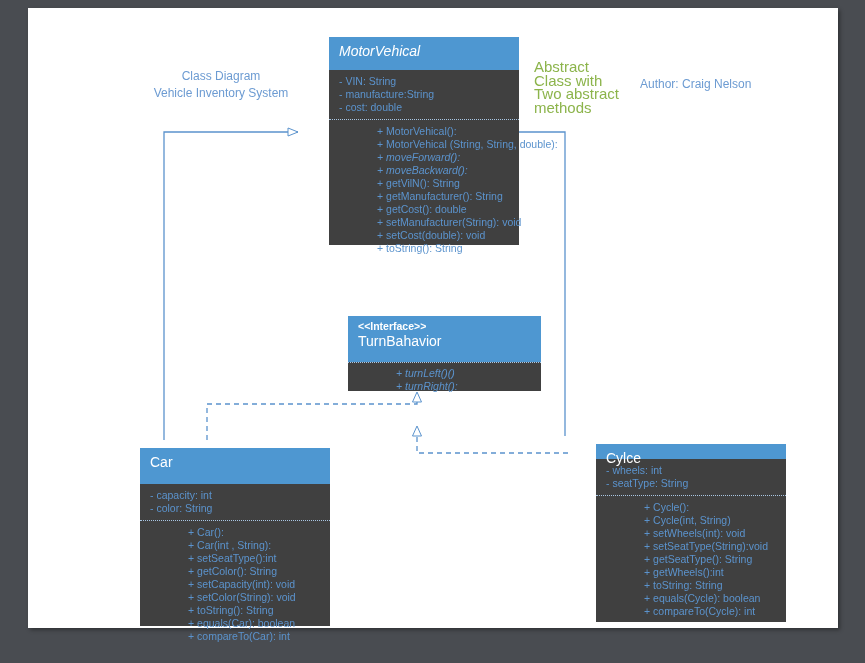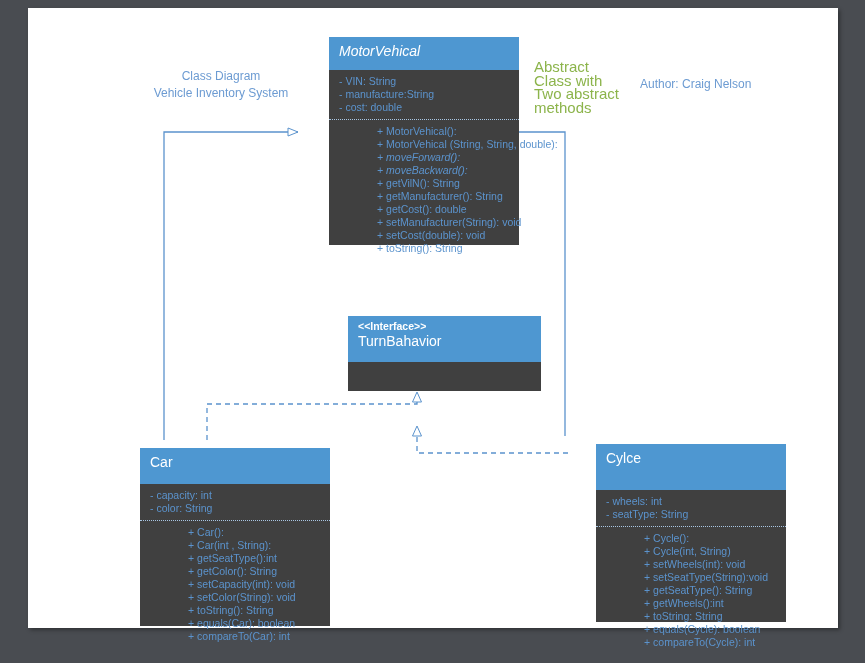--- a/index.html
+++ b/index.html
@@ -95,21 +95,21 @@
 
   
   #class-motorvehical { left: 301px; top: 29px; width: 190px; height: 208px; }
   #class-motorvehical .uml-header { height: 33px; }
   #class-turnbahavior { left: 320px; top: 308px; width: 193px; height: 75px; }
   #class-turnbahavior .uml-header { height: 46px; padding-top: 4px; }
   #class-turnbahavior .uml-section { padding-top: 4px; }
   #class-car { left: 112px; top: 440px; width: 190px; height: 178px; }
   #class-car .uml-header { height: 36px; }
   #class-cylce { left: 568px; top: 436px; width: 190px; height: 178px; }
-  #class-cylce .uml-header { height: 46px; }
+  #class-cylce .uml-header { height: 15px; }
 
   
   #connectors {
     position: absolute;
     left: 0; top: 0;
     width: 865px; height: 663px;
     pointer-events: none;
   }
 </style>
 </head>
@@ -167,32 +167,36 @@
           <div class="uml-row">+  setCost(double): void</div>
           <div class="uml-row">+  toString(): String</div>
         </div>
     </div>
 
     <div class="uml-class" id="class-turnbahavior">
       <div class="uml-header">
         <span class="stereotype">&lt;&lt;Interface&gt;&gt;</span>
         <span>TurnBahavior</span>
       </div>
+      <div class="uml-section divided">
+          <div class="uml-row abstract">+  turnLeft()()</div>
+          <div class="uml-row abstract">+  turnRight():</div>
+        </div>
     </div>
 
     <div class="uml-class" id="class-car">
       <div class="uml-header">Car</div>
       <div class="uml-section">
           <div class="uml-row">-  capacity: int</div>
           <div class="uml-row">-  color: String</div>
         </div>
       <div class="uml-section divided">
           <div class="uml-row">+  Car():</div>
           <div class="uml-row">+  Car(int , String):</div>
-          <div class="uml-row">+  getSeatType():int</div>
+          <div class="uml-row">+  setSeatType():int</div>
           <div class="uml-row">+  getColor(): String</div>
           <div class="uml-row">+  setCapacity(int): void</div>
           <div class="uml-row">+  setColor(String): void</div>
           <div class="uml-row">+  toString(): String</div>
           <div class="uml-row">+  equals(Car): boolean</div>
           <div class="uml-row">+  compareTo(Car): int</div>
         </div>
     </div>
 
     <div class="uml-class" id="class-cylce">

